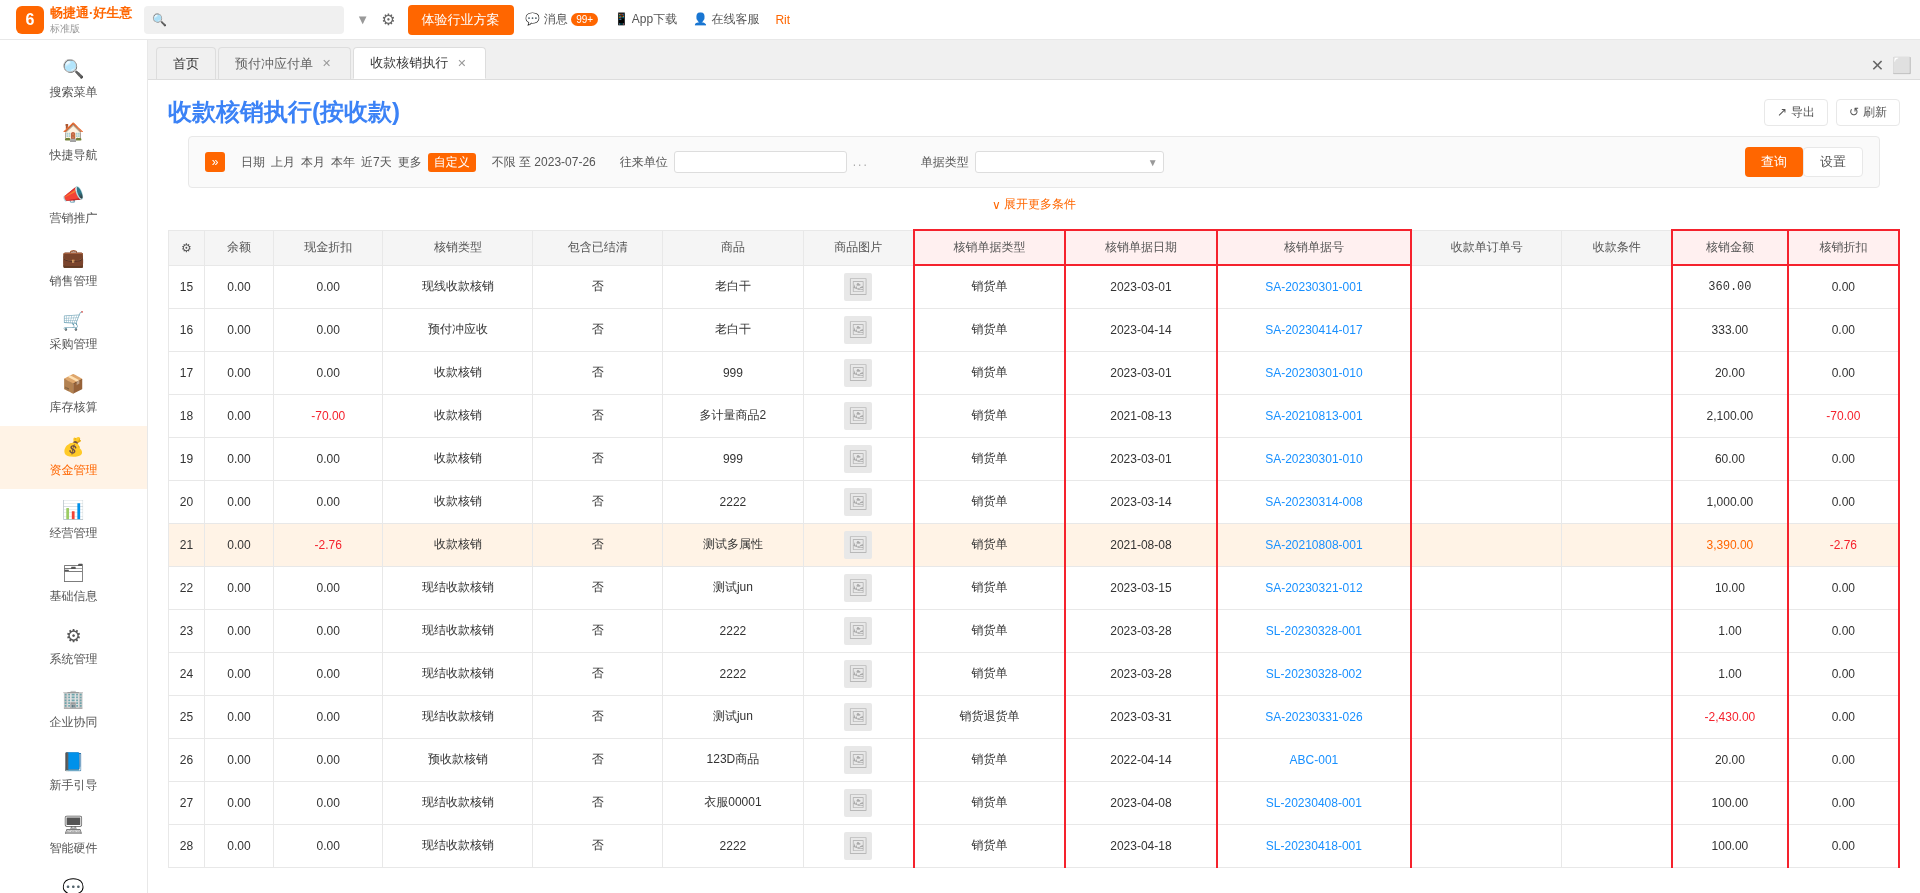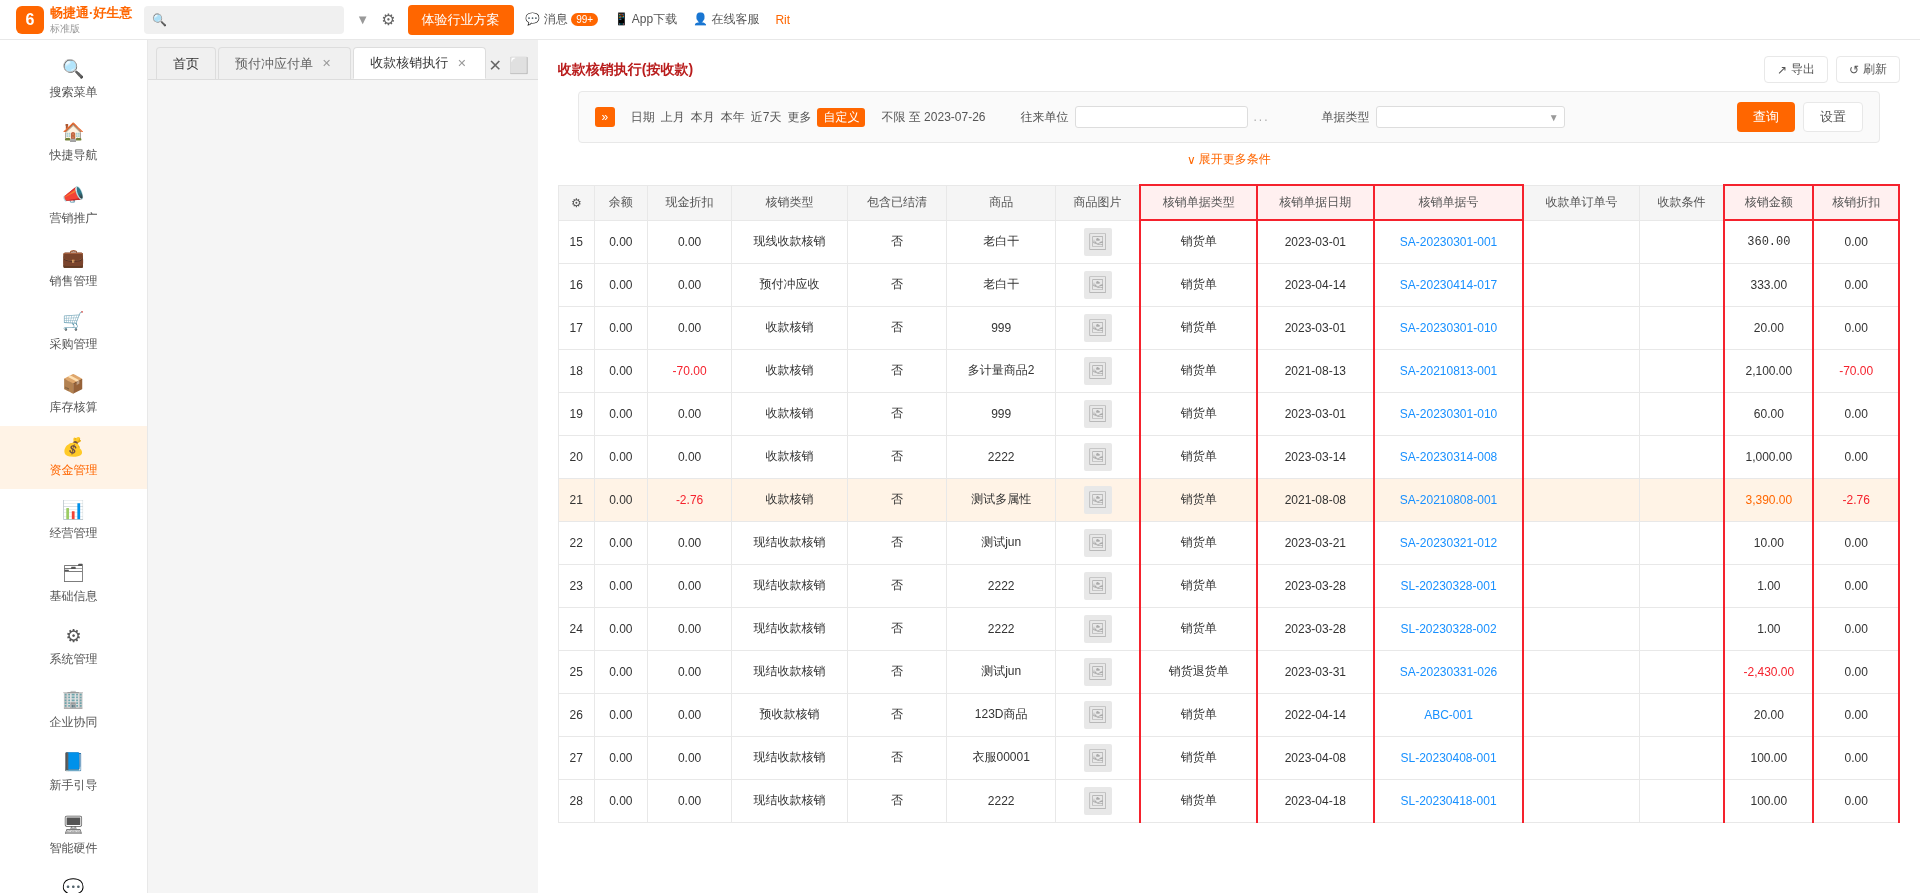--- a/index.html
+++ b/index.html
@@ -18,36 +18,36 @@
     
     .app-layout { display: flex; height: calc(893px - 40px); }
 
     
     .sidebar { width: 148px; background: #fff; border-right: 1px solid #e8e8e8; display: flex; flex-direction: column; padding-top: 8px; flex-shrink: 0; }
     .sidebar-item { display: flex; flex-direction: column; align-items: center; padding: 10px 0; cursor: pointer; gap: 4px; color: #555; font-size: 12px; }
     .sidebar-item.active { background: #fff3e6; color: #f60; }
     .sidebar-icon { font-size: 18px; }
 
     
-    .main-content { flex: 1; display: flex; flex-direction: row; overflow: hidden; }
+    .main-content { flex: 1; display: flex; flex-direction: column; overflow: hidden; }
 
     
     .tab-bar { height: 40px; background: #f0f0f0; display: flex; align-items: flex-end; padding: 0 8px; border-bottom: 1px solid #ddd; position: relative; }
     .tab { height: 32px; padding: 0 16px; display: flex; align-items: center; gap: 6px; background: #f0f0f0; border: 1px solid #ddd; border-bottom: none; border-radius: 4px 4px 0 0; cursor: pointer; font-size: 13px; color: #666; margin-right: 2px; }
     .tab.active { background: #fff; color: #333; border-bottom: 1px solid #fff; }
     .tab-close { font-size: 11px; color: #999; padding: 1px 3px; border-radius: 2px; }
     .home-tab { color: #333; font-weight: 500; }
     .tab-bar-right { margin-left: auto; display: flex; align-items: center; gap: 8px; color: #666; font-size: 16px; padding-bottom: 4px; }
 
     
     .page-content { flex: 1; background: #fff; overflow: hidden; display: flex; flex-direction: column; }
 
     
     .page-header { padding: 16px 20px 8px; display: flex; align-items: center; justify-content: space-between; }
-    .page-title { font-size: 14px; font-weight: 600; color: #b91c1c; }
+    .page-title { font-size: 24px; font-weight: 600; color: #3b82f6; }
     .header-actions { display: flex; gap: 8px; }
     .btn-export { background: #fff; border: 1px solid #e8e8e8; color: #555; padding: 4px 12px; border-radius: 4px; cursor: pointer; font-size: 12px; display: flex; align-items: center; gap: 4px; }
     .btn-refresh { background: #fff; border: 1px solid #e8e8e8; color: #555; padding: 4px 12px; border-radius: 4px; cursor: pointer; font-size: 12px; display: flex; align-items: center; gap: 4px; }
 
     
     .filter-bar { background: #fafafa; border: 1px solid #e8e8e8; margin: 0 20px; border-radius: 4px; padding: 10px 16px; display: flex; align-items: center; gap: 16px; flex-wrap: wrap; }
     .filter-expand-btn { background: #f60; color: #fff; border: none; width: 20px; height: 20px; border-radius: 3px; cursor: pointer; font-size: 12px; display: flex; align-items: center; justify-content: center; flex-shrink: 0; }
     .filter-item { display: flex; align-items: center; gap: 6px; font-size: 12px; color: #666; }
     .filter-label { color: #555; white-space: nowrap; }
     .date-options { display: flex; gap: 6px; align-items: center; }
@@ -215,33 +215,33 @@
               <span class="date-opt">本月</span>
               <span class="date-opt">本年</span>
               <span class="date-opt">近7天</span>
               <span class="date-opt">更多</span>
               <span class="date-opt custom">自定义</span>
             </div>
           </div>
           <div class="filter-item">
             <span style="color:#555;font-size:12px;">不限 至 2023-07-26</span>
           </div>
-          <div class="filter-item" style="margin-left:19px;justify-content:space-between;">
+          <div class="filter-item" style="margin-left:8px;justify-content:space-between;">
             <span class="filter-label">往来单位</span>
             <input class="filter-input" style="min-width: 160px;">
             <span class="filter-dots">...</span>
           </div>
           <div class="filter-item" style="margin-left:36px;">
             <span class="filter-label">单据类型</span>
             <div style="position:relative;display:inline-block;">
               <input class="filter-input" style="min-width: 180px; padding-right: 24px;">
               <span style="position:absolute;right:6px;top:50%;transform:translateY(-50%);color:#999;font-size:10px;">▼</span>
             </div>
           </div>
-          <div style="margin-left:auto;display:flex;gap:8px;">
+          <div style="margin-left:auto;display:flex;gap:0;">
             <button class="btn-query">查询</button>
             <button class="btn-settings">设置</button>
           </div>
         </div>
         <div style="display:flex;justify-content:center;padding:4px 0;">
           <span class="expand-more">
             <span>∨</span>
             <span>展开更多条件</span>
           </span>
         </div>
@@ -414,21 +414,21 @@
     <td style="">0.00</td>
     <td>现结收款核销</td>
     <td>否</td>
     <td>测试jun</td>
     <td>
     <div style="width:28px;height:28px;background:#e8e8e8;border-radius:2px;display:inline-block;vertical-align:middle;">
       <span style="font-size:16px;line-height:28px;display:block;text-align:center;color:#aaa;">🖼</span>
     </div>
   </td>
     <td style="border-left:2px solid #f5222d;border-right:2px solid #f5222d;">销货单</td>
-    <td style="border-left:2px solid #f5222d;border-right:2px solid #f5222d;">2023-03-21</td>
+    <td style="border-left:2px solid #f5222d;border-right:2px solid #f5222d;">2023-03-15</td>
     <td style="border-left:2px solid #f5222d;border-right:2px solid #f5222d;"><a class="link-text">SA-20230321-012</a></td>
     <td></td>
     <td></td>
     <td style="border-left:2px solid #f5222d;border-right:2px solid #f5222d;">10.00</td>
     <td style="border-left:2px solid #f5222d;border-right:2px solid #f5222d;">0.00</td>
   </tr>
               <tr>
     <td>23</td>
     <td>0.00</td>
     <td style="">0.00</td>

